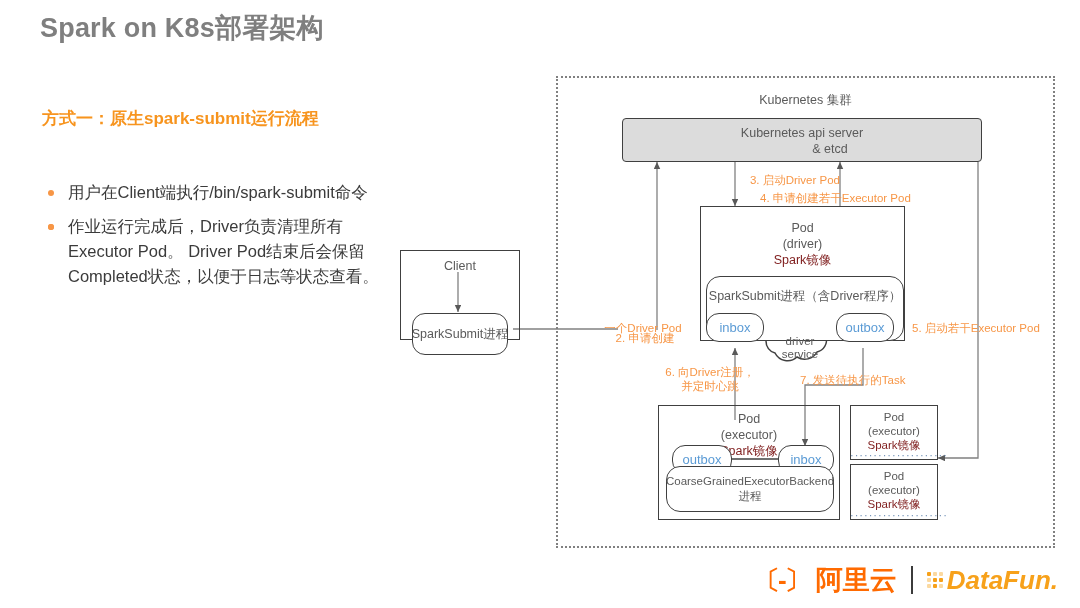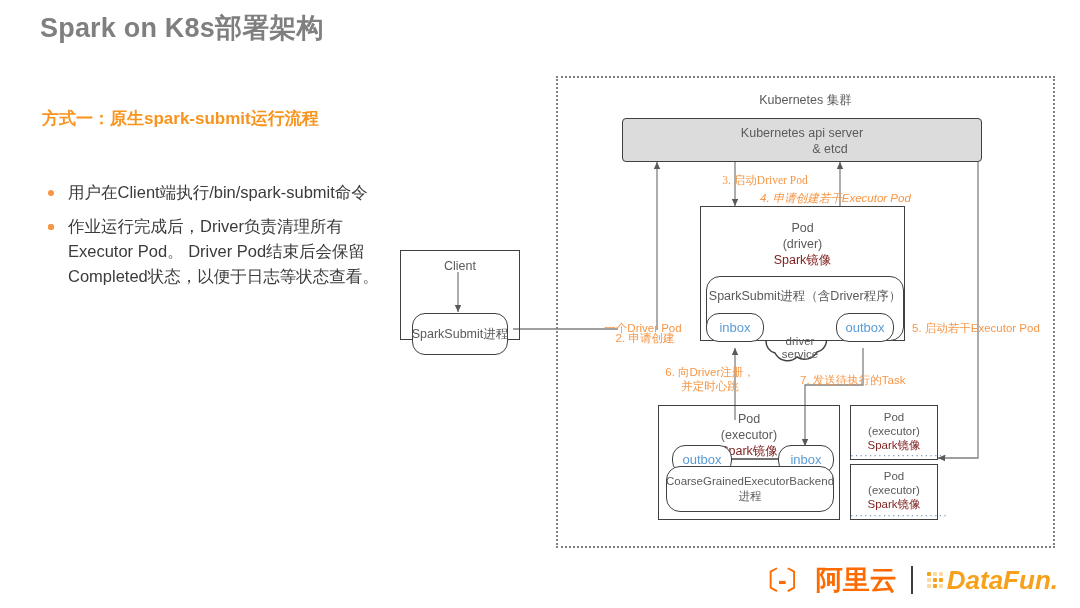--- a/index.html
+++ b/index.html
@@ -279,23 +279,23 @@
   <div class="box" style="left:850px; top:464px; width:88px; height:56px;"></div>
   <div class="dtext" style="left:850px; top:468px; width:88px; font-size:11.5px;">Pod</div>
   <div class="dtext" style="left:850px; top:482px; width:88px; font-size:11.5px;">(executor)</div>
   <div class="dtext green" style="left:850px; top:496px; width:88px; font-size:11.5px;">Spark镜像</div>
   <div class="dots-line" style="left:850px; top:509px; width:88px;">·····················</div>
 
 
   <div class="dtext orange" style="left:595px; top:306px; width:100px; font-size:11.5px; text-align:center;margin-top:24px;">2. 申请创建</div>
   <div class="dtext orange" style="left:588px; top:320px; width:110px; font-size:11.5px; text-align:center;">一个Driver Pod</div>
 
-  <div class="dtext orange" style="left:690px; top:172px; width:150px; font-size:11.5px; text-align:center;font-family:Liberation Serif, serif;">3. 启动Driver Pod</div>
-
-  <div class="dtext orange" style="left:760px; top:190px; width:230px; font-size:11.5px; text-align:left;font-style:italic;">4. 申请创建若干Executor Pod</div>
+  <div class="dtext orange" style="left:690px; top:172px; width:150px; font-size:11.5px; text-align:right;">3. 启动Driver Pod</div>
+
+  <div class="dtext orange" style="left:760px; top:190px; width:230px; font-size:11.5px; text-align:left;">4. 申请创建若干Executor Pod</div>
 
   <div class="dtext orange" style="left:912px; top:320px; width:160px; font-size:11.5px; text-align:left;">5. 启动若干Executor Pod</div>
 
   <div class="dtext orange" style="left:655px; top:364px; width:110px; font-size:11.5px; text-align:center;">6. 向Driver注册，</div>
   <div class="dtext orange" style="left:655px; top:378px; width:110px; font-size:11.5px; ">并定时心跳</div>
 
   <div class="dtext orange" style="left:800px; top:372px; width:160px; font-size:11.5px; text-align:left;">7. 发送待执行的Task</div>
 
   <div class="footer">
     <div class="ali-logo">

